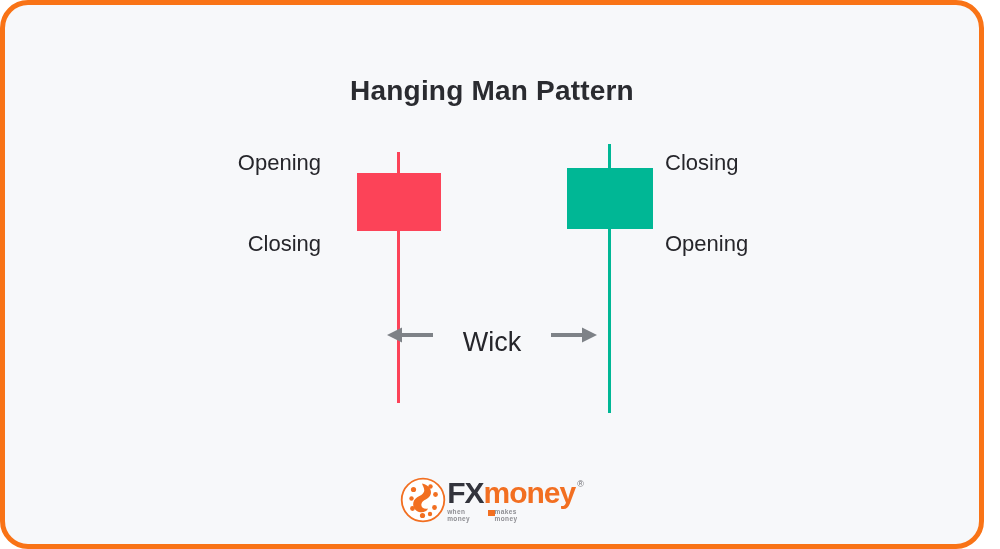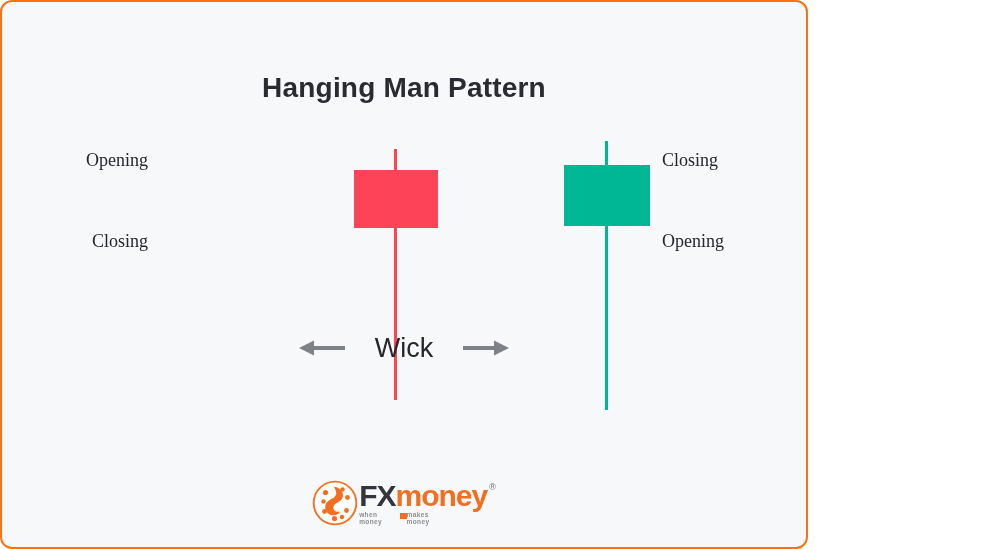--- a/index.html
+++ b/index.html
@@ -12,24 +12,24 @@
     --logo-dark:#33343C;
   }
   *{margin:0;padding:0;box-sizing:border-box;}
   html,body{background:#fff;}
   body{
     font-family:"Liberation Sans","DejaVu Sans",sans-serif;
     width:1000px;height:549px;
   }
   .card{
     position:relative;
-    width:808px;height:549px;
+    width:984px;height:549px;
     background:var(--background);
-    border:2px solid #f97316;
-    border-radius:12px;
+    border:5px solid #f97316;
+    border-radius:28px;
     overflow:hidden;
   }
   .title{
     position:absolute;
     top:70px;left:0;right:0;
     text-align:center;
     font-size:28px;
     font-weight:bold;
     color:#2A2B30;
     letter-spacing:0.2px;
@@ -37,35 +37,34 @@
   
   .wick{position:absolute;width:3px;}
   .wick.bearish{left:392px;top:147px;height:251px;background:var(--bearish);}
   .wick.bullish{left:603px;top:139px;height:269px;background:var(--bullish);}
   .body{position:absolute;}
   .body.bearish{left:352px;top:168px;width:84px;height:58px;background:var(--bearish);}
   .body.bullish{left:562px;top:163px;width:86px;height:61px;background:var(--bullish);}
   
   .price-label{
     position:absolute;
-    font-size:18px;
+    font-size:22px;
     color:var(--text);
     line-height:32px;
     white-space:nowrap;
-    font-family:Liberation Serif, serif;
   }
   .lbl-open-left {right:658px;top:142px;text-align:right;}
   .lbl-close-left{right:658px;top:223px;text-align:right;}
   .lbl-close-right{left:660px;top:142px;}
   .lbl-open-right{left:660px;top:223px;}
   
   .wick-row{
     position:absolute;
-    top:331px;left:0;right:0;
-    display:flex;align-items:center;justify-content:center;
+    top:322px;left:0;right:0;
+    display:flex;align-items:flex-start;justify-content:center;
     gap:30px;
     color:var(--arrow);
   }
   .wick-row .wick-label{
     font-size:27px;
     color:var(--text);
     line-height:30px;
   }
   .arrow-svg{display:block;}
   

